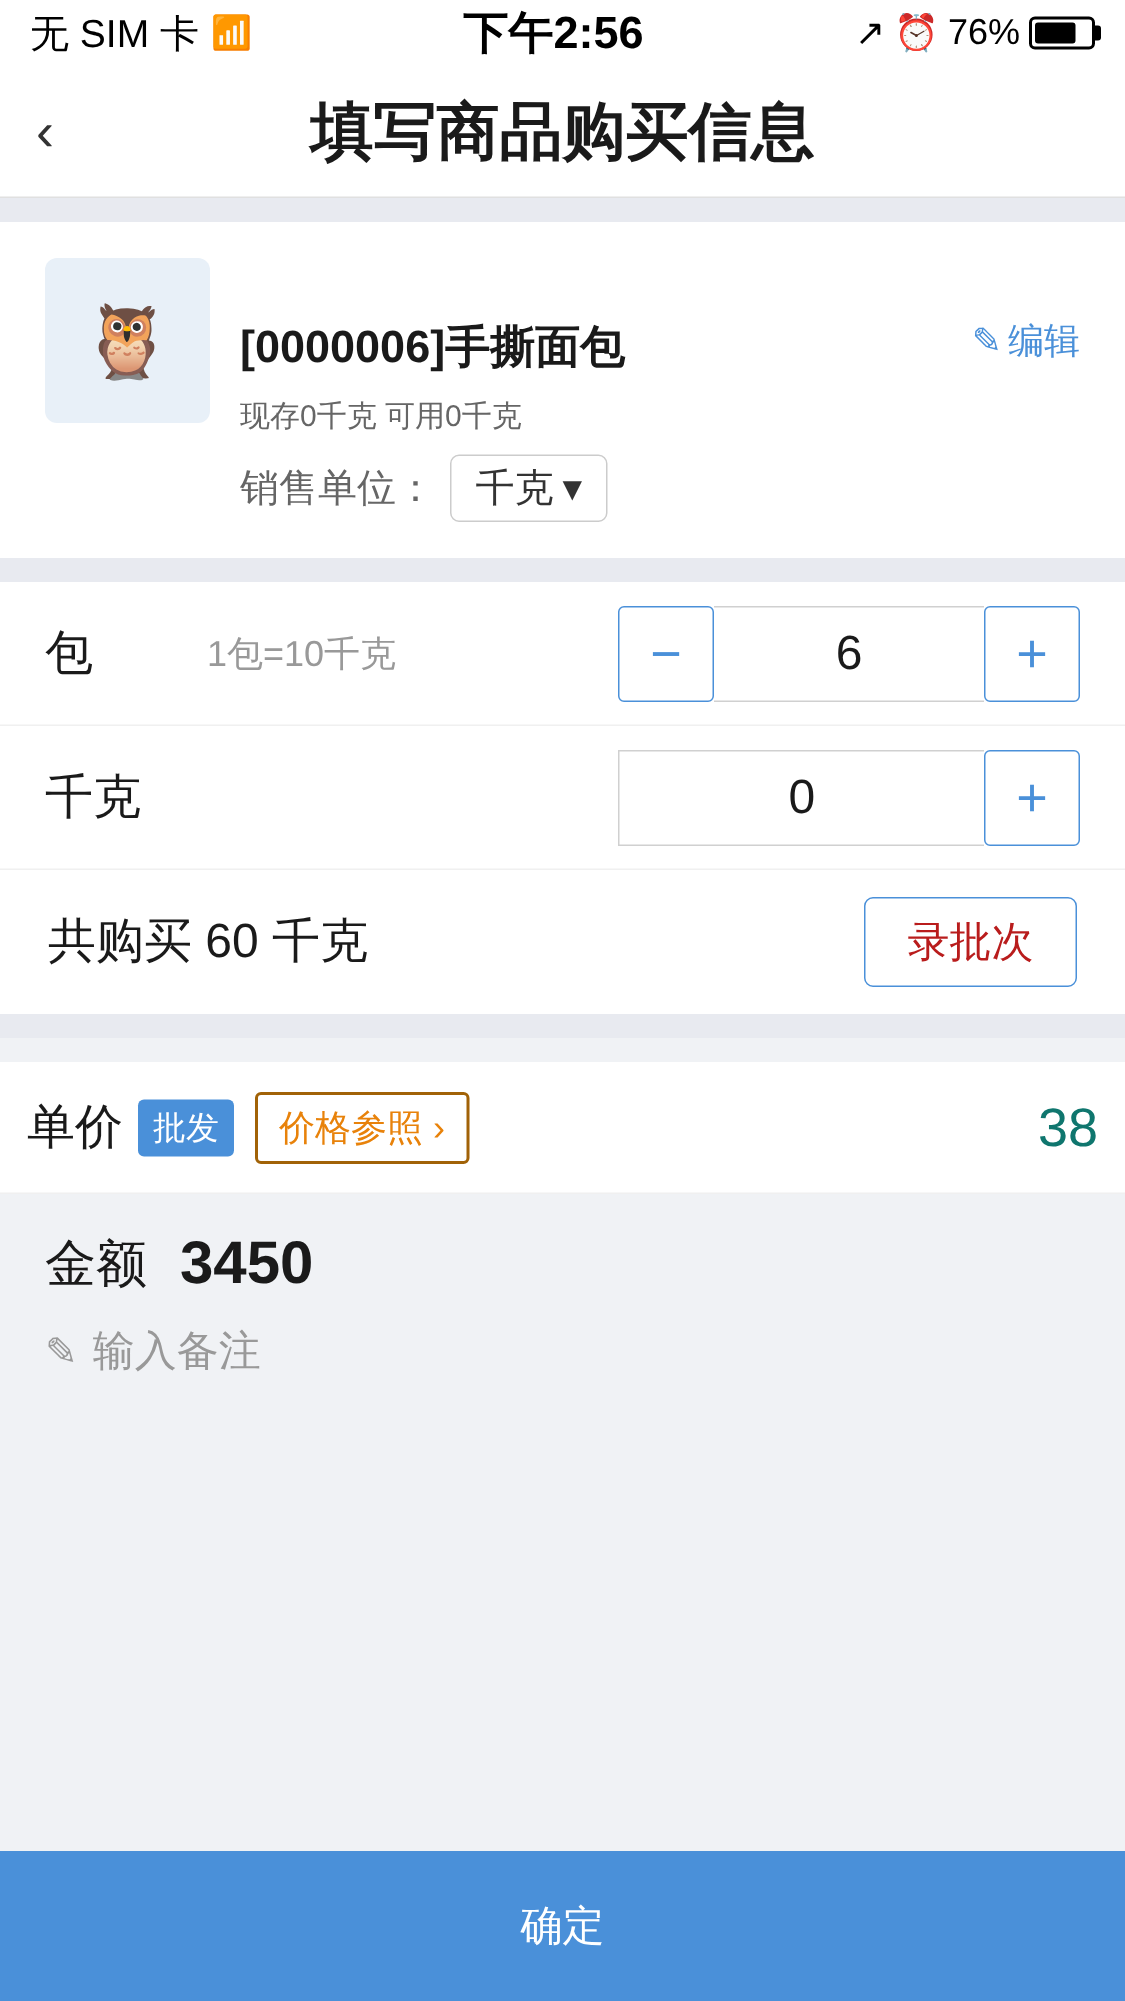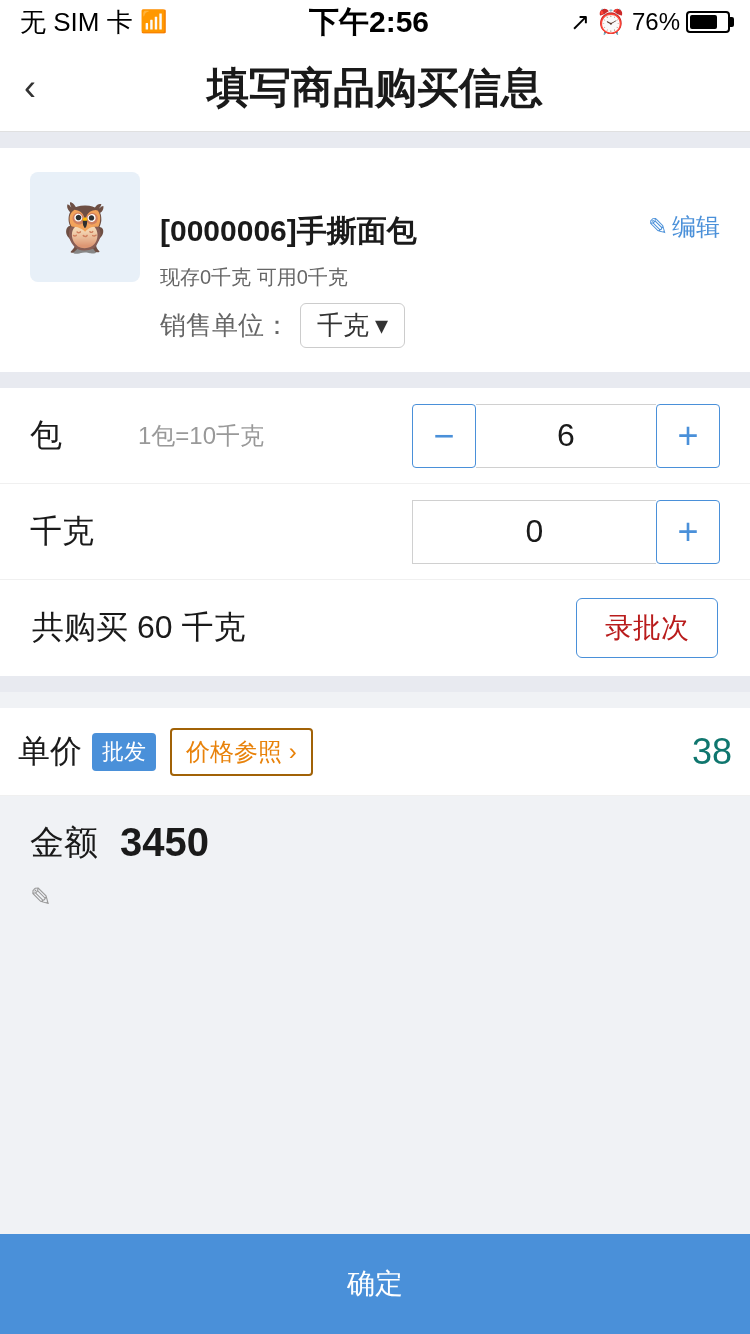--- a/index.html
+++ b/index.html
@@ -424,20 +424,21 @@
   </div>
 </div>
 
 <div class="amount-section">
   <div class="amount-row">
     <span class="amount-label">金额</span>
     <span class="amount-value">3450</span>
   </div>
   <div class="remark-row">
     <span class="pencil-icon">✎</span>
+    <span>输入备注</span>
   </div>
 </div>
 
 <div class="flex-spacer"></div>
 
 <div class="confirm-btn">
   <span>确定</span>
 </div>
 
 </body></html>

